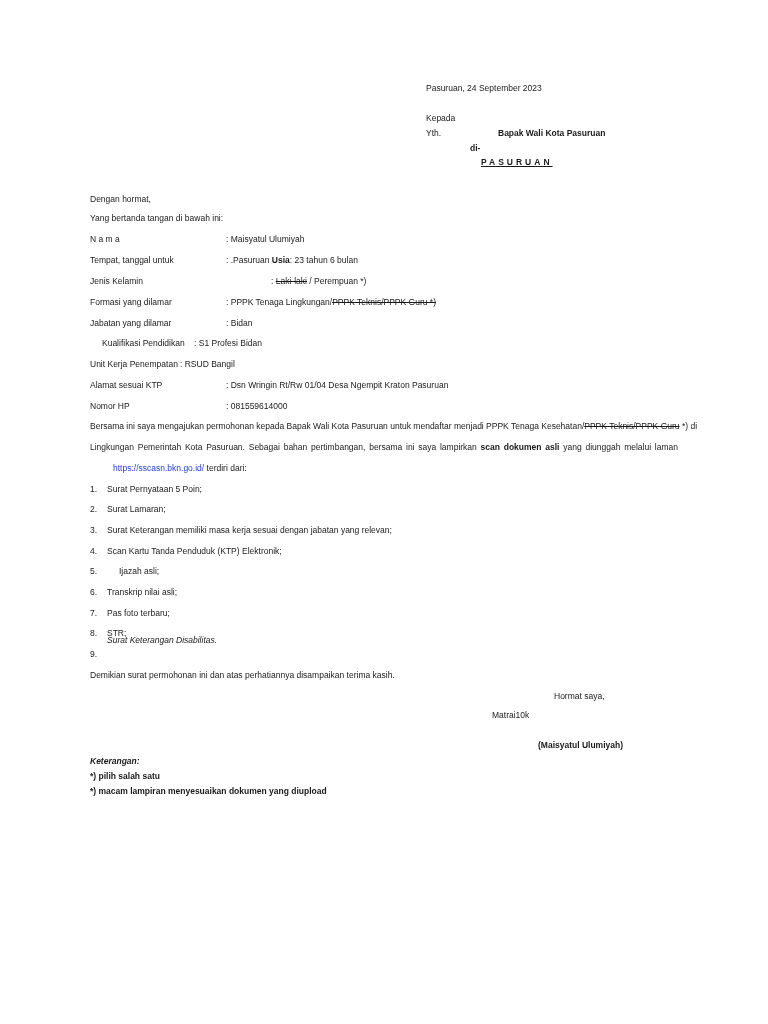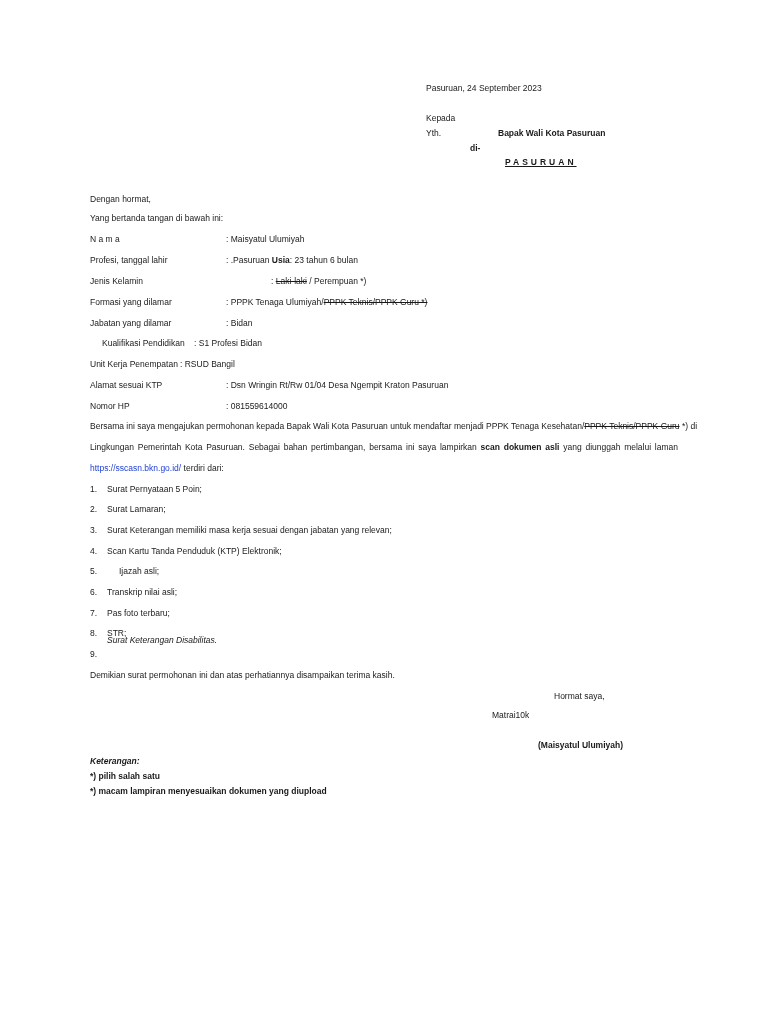--- a/index.html
+++ b/index.html
@@ -5,21 +5,21 @@
   html, body { margin: 0; padding: 0; background: #ffffff; }
   body {
     width: 768px; height: 1024px; position: relative; overflow: hidden;
     font-family: "Liberation Sans", sans-serif; font-size: 8.5px; color: #1a1a1a;
   }
   .abs { position: absolute; white-space: nowrap; line-height: 11px; }
   .b { font-weight: bold; }
   .i { font-style: italic; }
   .u { text-decoration: underline; }
   .strike { text-decoration: line-through; }
-  .spaced { letter-spacing: 3px; margin-left: 24px; }
+  .spaced { letter-spacing: 3px; }
   .link { color: #1f3fd1; }
   .just {
     position: absolute; left: 90px; width: 588px; white-space: nowrap;
     text-align: justify; text-align-last: justify; line-height: 11px;
   }
   .lastline { position: absolute; left: 90px; white-space: nowrap; line-height: 11px; }
   .lbl { left: 90px; }
   .num { left: 90px; width: 18px; }
   .item { left: 107px; }
 </style>
@@ -34,47 +34,47 @@
   <div class="abs b" style="left:470px; top:128px;padding-left:28px;">Bapak Wali Kota Pasuruan</div>
   <div class="abs b" style="left:470px; top:143px;">di-</div>
   <div class="abs b u spaced" style="left:481px; top:157px;">PASURUAN</div>
 
   <div class="abs lbl" style="top:194px;">Dengan hormat,</div>
   <div class="abs lbl" style="top:213px;">Yang bertanda tangan di bawah ini:</div>
 
   <div class="abs lbl" style="top:234px;">N a m a</div>
   <div class="abs" style="left:226px; top:234px;">: Maisyatul Ulumiyah</div>
 
-  <div class="abs lbl" style="top:255px;">Profesi, tanggal lahir</div>
+  <div class="abs lbl" style="top:255px;">Tempat, tanggal untuk</div>
   <div class="abs" style="left:226px; top:255px;"><span>: .Pasuruan  </span><span class="b">Usia</span><span>: 23 tahun 6  bulan</span></div>
 
   <div class="abs lbl" style="top:276px;">Jenis Kelamin</div>
   <div class="abs" style="left:271px; top:276px;"><span>: </span><span class="strike">Laki-laki</span><span> / Perempuan *)</span></div>
 
   <div class="abs lbl" style="top:297px;">Formasi yang dilamar</div>
-  <div class="abs" style="left:226px; top:297px;"><span>: PPPK Tenaga Ulumiyah/</span><span class="strike">PPPK Teknis/PPPK Guru *)</span></div>
+  <div class="abs" style="left:226px; top:297px;"><span>: PPPK Tenaga Lingkungan/</span><span class="strike">PPPK Teknis/PPPK Guru *)</span></div>
 
   <div class="abs lbl" style="top:318px;text-align:center;">Jabatan yang dilamar</div>
   <div class="abs" style="left:226px; top:318px;">: Bidan</div>
 
   <div class="abs lbl" style="top:338px;padding-left:12px;">Kualifikasi Pendidikan</div>
   <div class="abs" style="left:194px; top:338px;">: S1 Profesi Bidan</div>
 
   <div class="abs lbl" style="top:359px;">Unit Kerja Penempatan</div>
   <div class="abs" style="left:180px; top:359px;">: RSUD Bangil</div>
 
   <div class="abs lbl" style="top:380px;">Alamat sesuai KTP</div>
   <div class="abs" style="left:226px; top:380px;">: Dsn Wringin Rt/Rw 01/04 Desa Ngempit Kraton Pasuruan</div>
 
   <div class="abs lbl" style="top:401px;">Nomor HP</div>
   <div class="abs" style="left:226px; top:401px;">: 081559614000</div>
 
   <div class="just" style="top:421px;"><span>Bersama ini saya mengajukan permohonan kepada Bapak Wali Kota Pasuruan untuk mendaftar menjadi PPPK Tenaga Kesehatan/</span><span class="strike">PPPK Teknis/PPPK Guru</span><span> *) di</span></div>
   <div class="just" style="top:442px;"><span>Lingkungan Pemerintah Kota Pasuruan. Sebagai bahan pertimbangan, bersama ini saya lampirkan </span><span class="b">scan dokumen asli</span><span> yang diunggah melalui laman</span></div>
-  <div class="lastline" style="top:463px;"><a class="link">https://sscasn.bkn.go.id/</a><span> terdiri dari:</span></div>
+  <div class="lastline" style="top:463px;margin-left:23px;"><a class="link">https://sscasn.bkn.go.id/</a><span> terdiri dari:</span></div>
 
   <div>
     <div class="abs num" style="top:484px;">1.</div>
     <div class="abs item" style="top:484px;">Surat Pernyataan 5 Poin;</div>
     <div class="abs num" style="top:504px;">2.</div>
     <div class="abs item" style="top:504px;">Surat Lamaran;</div>
     <div class="abs num" style="top:525px;">3.</div>
     <div class="abs item" style="top:525px;text-align:right;">Surat Keterangan memiliki masa kerja sesuai dengan jabatan yang relevan;</div>
     <div class="abs num" style="top:546px;">4.</div>
     <div class="abs item" style="top:546px;">Scan Kartu Tanda Penduduk (KTP) Elektronik;</div>

